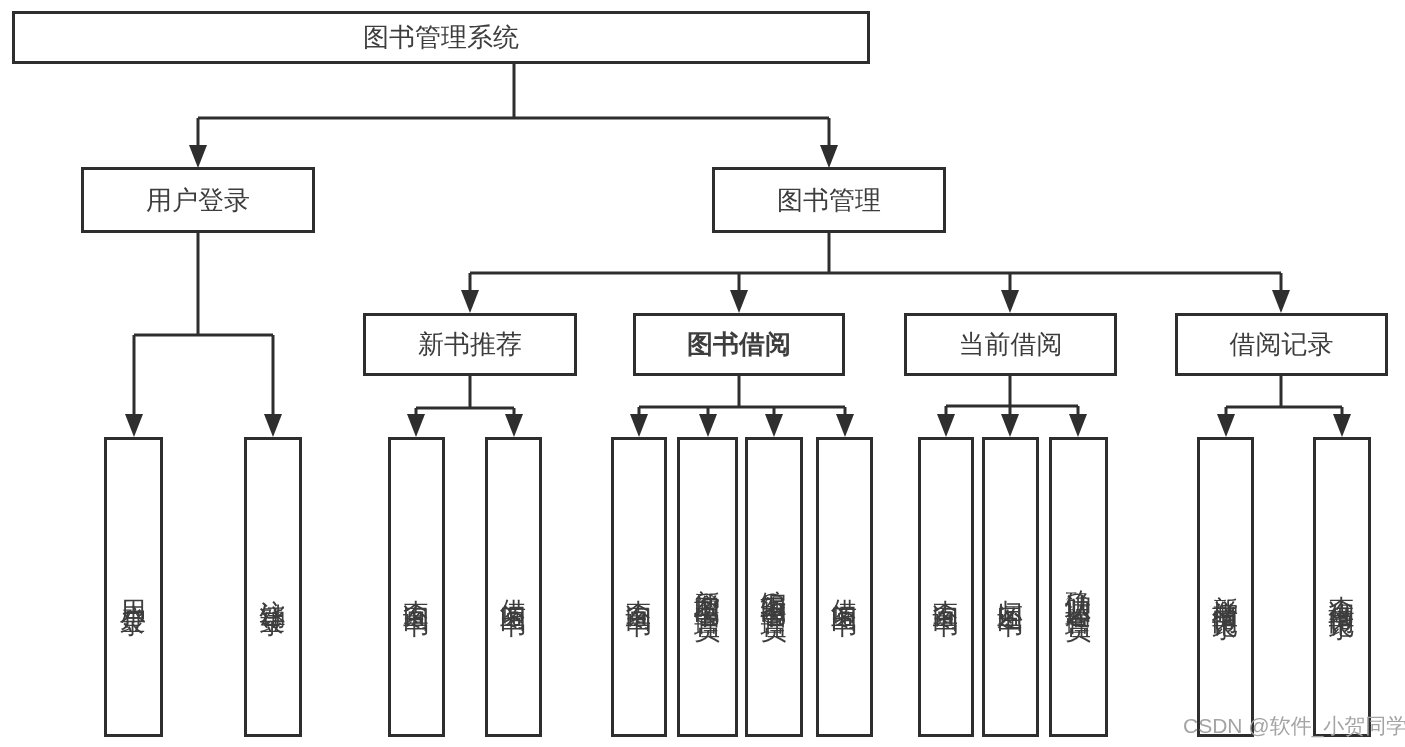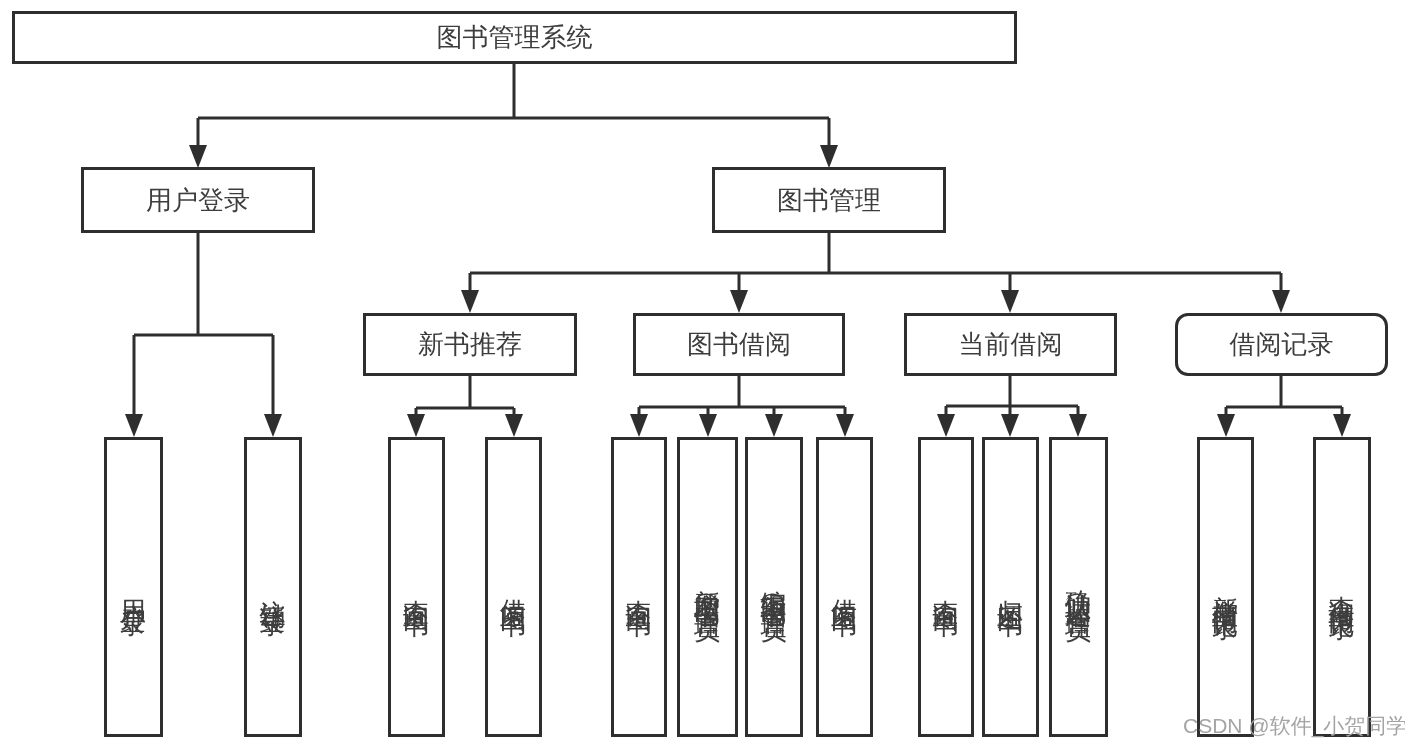--- a/index.html
+++ b/index.html
@@ -89,29 +89,29 @@
       <use href="#arr" transform="translate(774,437)"></use>
       <use href="#arr" transform="translate(845,437)"></use>
       <use href="#arr" transform="translate(946,437)"></use>
       <use href="#arr" transform="translate(1010,437)"></use>
       <use href="#arr" transform="translate(1078,437)"></use>
       <use href="#arr" transform="translate(1226,437)"></use>
       <use href="#arr" transform="translate(1342,437)"></use>
     </g>
   </svg>
 
-  <div class="hbox" style="left:12px;top:11px;width:1005px;height:53px;font-family:Liberation Serif, serif;">图书管理系统</div>
+  <div class="hbox" style="left:12px;top:11px;width:858px;height:53px;font-family:Liberation Serif, serif;">图书管理系统</div>
 
   <div class="hbox" style="left:81px;top:167px;width:234px;height:66px;">用户登录</div>
   <div class="hbox" style="left:712px;top:167px;width:234px;height:66px;">图书管理</div>
 
   <div class="hbox" style="left:363px;top:313px;width:214px;height:63px;text-align:right;">新书推荐</div>
-  <div class="hbox" style="left:633px;top:313px;width:212px;height:63px;">图书借阅</div>
+  <div class="hbox" style="left:633px;top:313px;width:212px;height:63px;font-weight:bold;">图书借阅</div>
   <div class="hbox" style="left:904px;top:313px;width:213px;height:63px;text-align:right;">当前借阅</div>
-  <div class="hbox" style="left:1175px;top:313px;width:213px;height:63px;border-radius:13px;">借阅记录</div>
+  <div class="hbox" style="left:1175px;top:313px;width:213px;height:63px;">借阅记录</div>
 
   <div class="vbox" style="left:104px;width:59px;">
     <span>用户登录</span>
   </div>
   <div class="vbox" style="left:244px;width:58px;">
     <span>注销登录</span>
   </div>
 
   <div class="vbox" style="left:388px;width:57px;">
     <span>查询图书</span>

